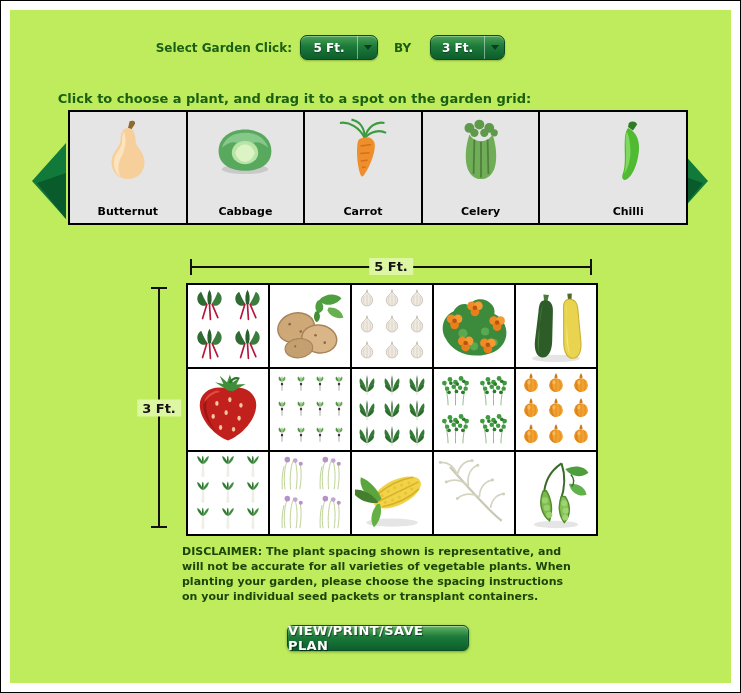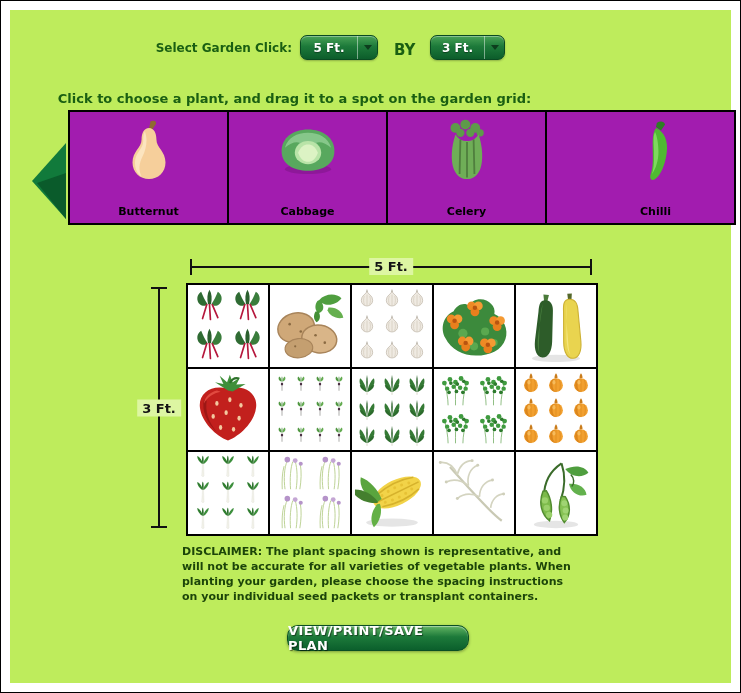--- a/index.html
+++ b/index.html
@@ -3,32 +3,32 @@
 <meta charset="utf-8">
 <style>
   html,body{margin:0;padding:0;width:741px;height:693px;overflow:hidden;background:#fff;
     font-family:"DejaVu Sans","Liberation Sans",sans-serif;}
   .stage{position:relative;width:741px;height:693px;background:#fff;}
   .frame{position:absolute;inset:0;border:1px solid #000;pointer-events:none;z-index:50;}
   .panel{position:absolute;left:10px;top:10px;width:721px;height:673px;background:#beec5c;}
   .abs{position:absolute;}
   
   .sel-label{top:41px;right:449px;font-size:12px;font-weight:bold;color:#1a5f12;white-space:nowrap;}
-  .by-label{left:394px;top:41px;font-size:15px;font-weight:bold;color:#1a5f12;}
+  .by-label{left:394px;top:41px;font-size:12px;font-weight:bold;color:#1a5f12;}
   .dropdown{height:25px;border-radius:7px;border:1px solid #0a4a22;
     background:linear-gradient(180deg,#4aa257 0%,#1d7a3a 45%,#0c5d2b 100%);
     box-shadow:inset 0 1px 0 rgba(255,255,255,.35),0 1px 2px rgba(0,0,0,.25);
     display:flex;align-items:stretch;color:#fff;font-weight:bold;font-size:12px;box-sizing:border-box;cursor:pointer;}
   .dd-value{flex:1;display:flex;align-items:center;justify-content:center;text-shadow:0 1px 1px rgba(0,0,0,.4);}
   .dd-arrow{width:19px;border-left:1px solid rgba(255,255,255,.45);display:flex;align-items:center;justify-content:center;}
   .tri-down{width:0;height:0;border-left:4px solid transparent;border-right:4px solid transparent;border-top:5px solid #0d3d1d;}
   
   .instruction{left:0;top:91px;width:589px;text-align:center;font-size:13px;font-weight:bold;color:#1a5f12;}
   
-  .carousel{left:68px;top:110px;width:668px;height:115px;background:#a21caf;border:2px solid #000;
+  .carousel{left:68px;top:110px;width:620px;height:115px;background:#e5e5e5;border:2px solid #000;
     box-sizing:border-box;display:flex;}
   .pcell{flex:1;border-right:2px solid #000;display:flex;flex-direction:column;align-items:center;
     justify-content:space-between;padding:6px 0 5px;cursor:pointer;}
   .pcell:last-child{border-right:none;padding-left:30px;}
   .pcell .plant-label{font-size:11px;font-weight:bold;color:#000;}
   .nav-arrow{width:36px;height:80px;cursor:pointer;}
   
   .h-measure{left:190px;top:259px;width:402px;height:16px;}
   .h-measure .line{position:absolute;left:0;right:0;top:7px;height:2px;background:#111;}
   .h-measure .tick-l{position:absolute;left:0;top:0;width:2px;height:16px;background:#111;}
@@ -42,21 +42,21 @@
   .h-measure .measure-label{left:50%;top:-1px;transform:translateX(-50%);}
   .v-measure .measure-label{left:50%;top:50%;transform:translate(-50%,-50%);}
   
   .ggrid{left:186px;top:283px;width:412px;height:253px;box-sizing:border-box;border:2px solid #000;
     background:#000;display:grid;grid-template-columns:repeat(5,1fr);grid-template-rows:repeat(3,1fr);gap:2px;}
   .gcell{background:#fff;display:grid;place-items:center;padding:2px;cursor:pointer;}
   
   .disclaimer{left:182px;top:544px;font-size:11px;font-weight:bold;color:#1c4509;line-height:15px;}
   .disclaimer div{white-space:nowrap;}
   
-  .action-btn{left:287px;top:625px;width:182px;height:26px;border-radius:11px;border:1px solid #0a4f24;
+  .action-btn{left:287px;top:625px;width:182px;height:26px;border-radius:6px;border:1px solid #0a4f24;
     background:linear-gradient(180deg,#63b563 0%,#1d7a3a 45%,#0b5f2c 100%);
     box-shadow:inset 0 1px 1px rgba(255,255,255,.45),0 1px 3px rgba(0,0,0,.35);
     display:flex;align-items:center;justify-content:center;color:#fff;font-weight:bold;font-size:13px;
     letter-spacing:.4px;text-shadow:1px 1px 1px rgba(0,0,0,.5);cursor:pointer;box-sizing:border-box;}
 </style>
 </head>
 <body>
 
 <svg width="0" height="0" style="position:absolute" aria-hidden="true">
 <defs>
@@ -362,20 +362,26 @@
       <div class="plant-label">Butternut</div>
     </div>
     <div class="pcell">
       <svg width="66" height="66">
           <use href="#sym-cabbage"></use>
         </svg>
       <div class="plant-label">Cabbage</div>
     </div>
     <div class="pcell">
       <svg width="66" height="66">
+          <use href="#sym-carrot"></use>
+        </svg>
+      <div class="plant-label">Carrot</div>
+    </div>
+    <div class="pcell">
+      <svg width="66" height="66">
           <use href="#sym-celery"></use>
         </svg>
       <div class="plant-label">Celery</div>
     </div>
     <div class="pcell">
       <svg width="66" height="66">
           <use href="#sym-chilli"></use>
         </svg>
       <div class="plant-label">Chilli</div>
     </div>

